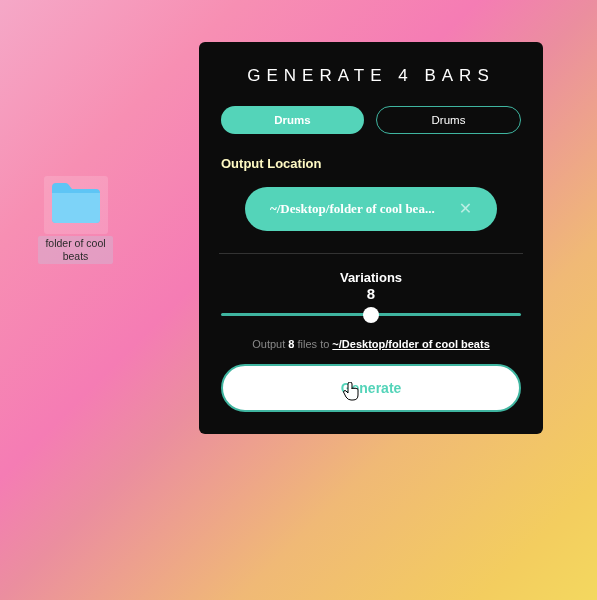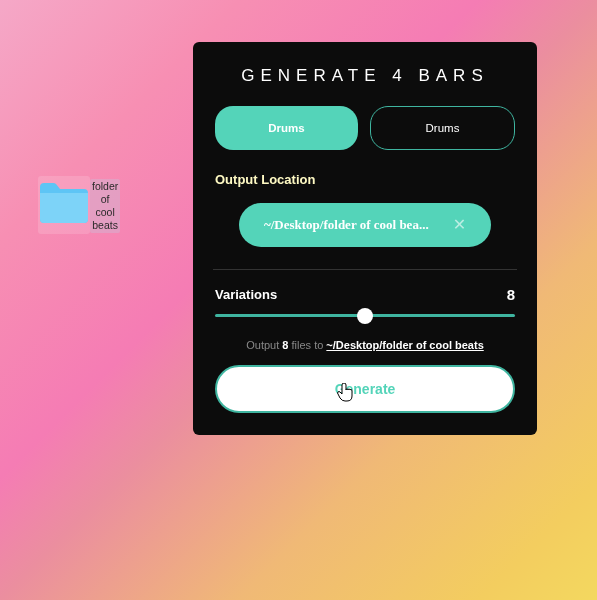--- a/index.html
+++ b/index.html
@@ -16,20 +16,21 @@
       position: relative;
       overflow: hidden;
     }
     
     .desktop-icon {
       position: absolute;
       left: 38px;
       top: 176px;
       width: 75px;
       display: flex;
+      flex-direction: column;
       align-items: center;
       cursor: pointer;
     }
     
     .folder-icon-bg {
       width: 64px;
       height: 58px;
       background: rgba(255, 255, 255, 0.15);
       border-radius: 3px;
       display: flex;
@@ -48,21 +49,21 @@
       font-size: 10.5px;
       text-align: center;
       background: rgba(210, 180, 210, 0.5);
       padding: 1px 2px;
       border-radius: 2px;
       line-height: 1.25;
     }
     
     .app-panel {
       position: absolute;
-      left: 193px;
+      left: 199px;
       top: 42px;
       width: 344px;
       background: #0c0c0c;
       border-radius: 6px;
       padding: 18px 22px 22px 22px;
       color: #fff;
     }
     
     .app-title {
       text-align: center;
@@ -76,21 +77,21 @@
     
     .tab-row {
       display: flex;
       gap: 12px;
       margin-bottom: 22px;
     }
     
     .tab {
       flex: 1;
       border-radius: 18px;
-      height: 44px;
+      height: 28px;
       display: flex;
       align-items: center;
       justify-content: center;
       font-size: 11.5px;
       cursor: pointer;
     }
     
     .tab-active {
       background: #54d4b9;
       color: #fff;
@@ -150,20 +151,21 @@
     
     .slider-row {
       margin-bottom: 22px;
     }
     
     .slider-header {
       display: flex;
       justify-content: space-between;
       align-items: center;
       margin-bottom: 11px;
+      flex-direction: column;
     }
     
     .slider-label {
       color: #fff;
       font-weight: 700;
       font-size: 13px;
     }
     
     .slider-value {
       color: #fff;

